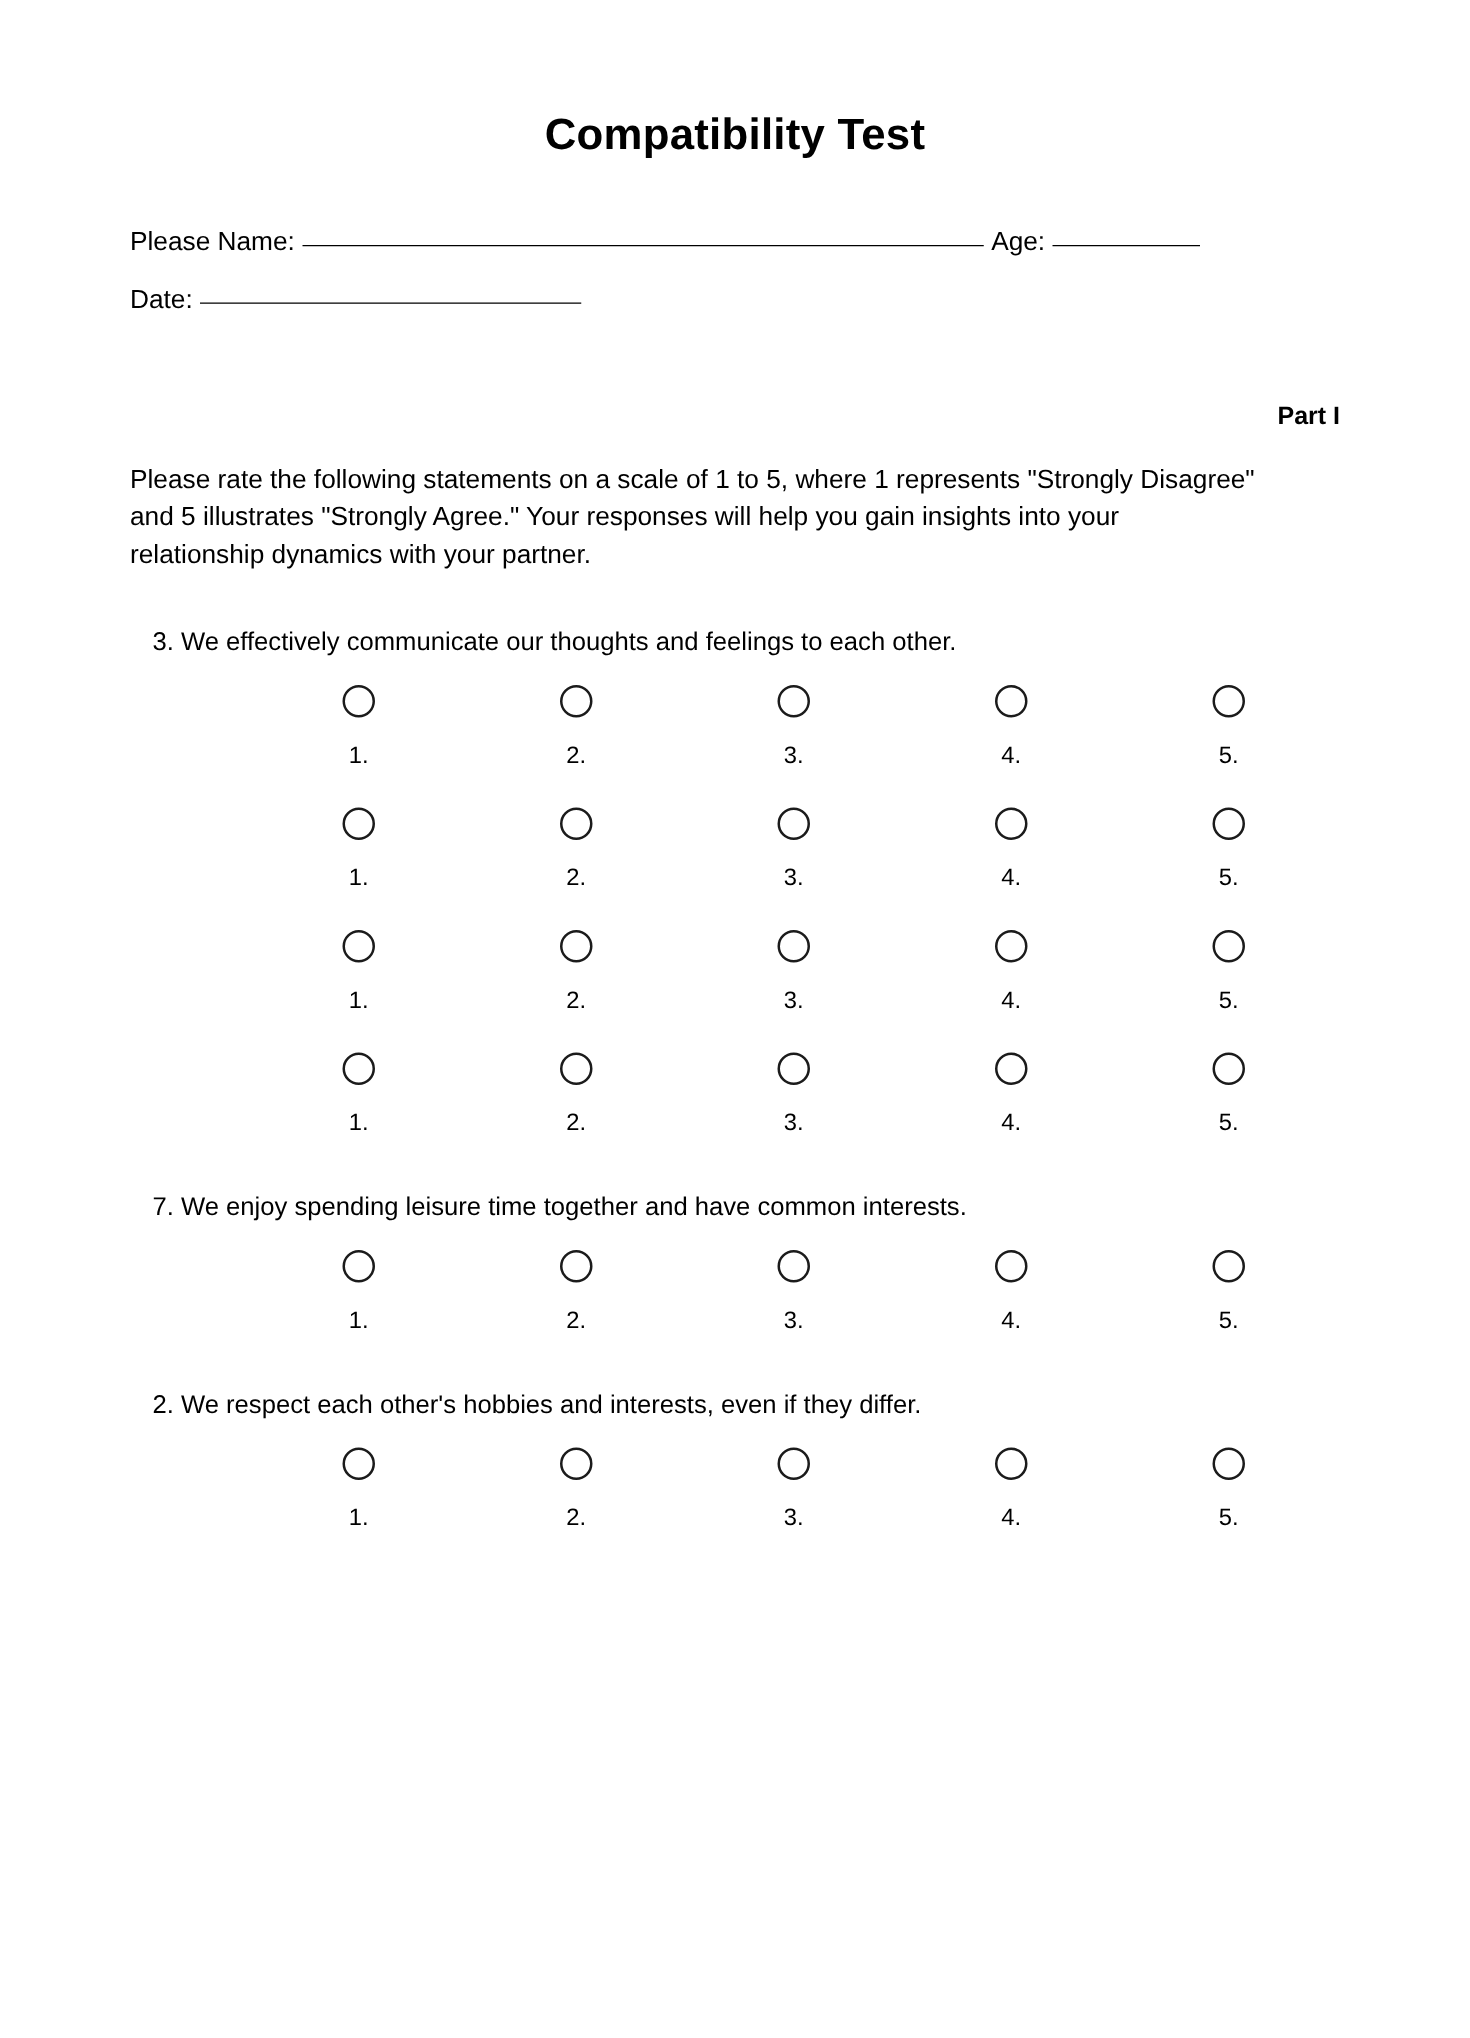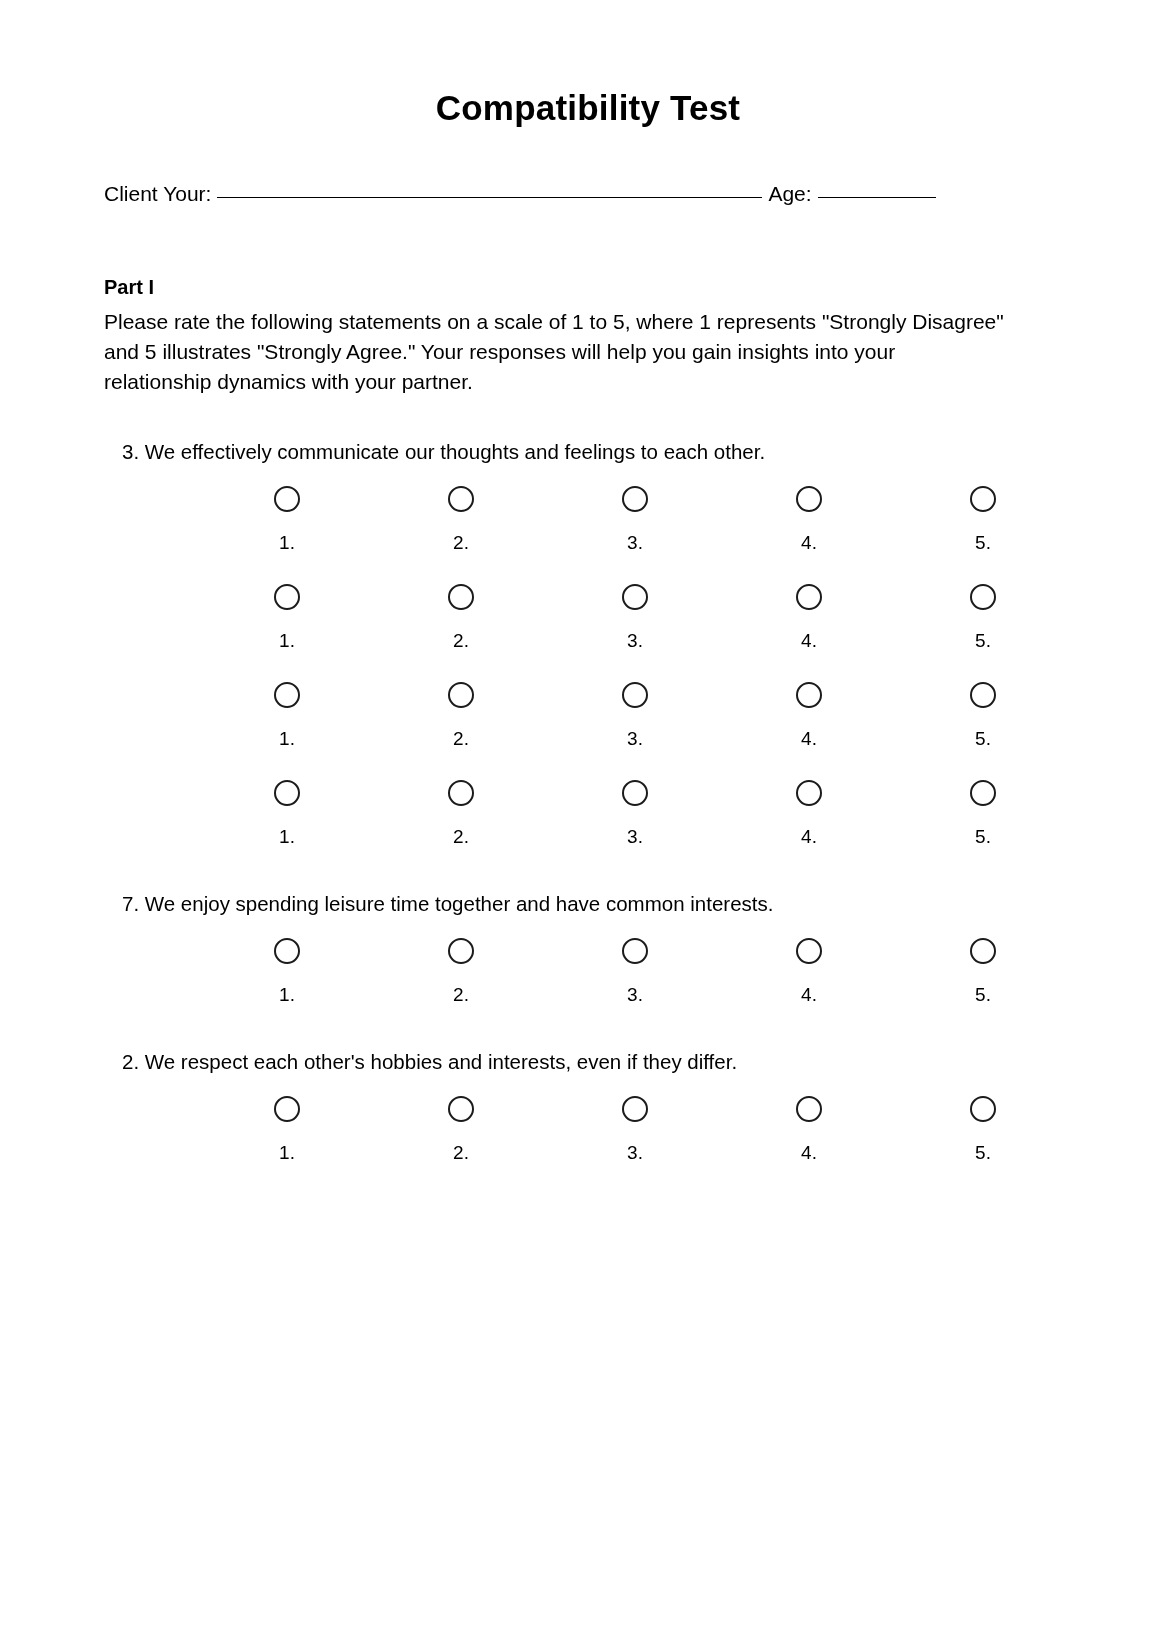--- a/index.html
+++ b/index.html
@@ -46,21 +46,22 @@
     position: relative;
     top: -3px;
   }
   .line-name { width: 545px; }
   .line-age  { width: 118px; }
   .line-date { width: 305px; }
 
   .section-title {
     font-size: 20px;
     font-weight: bold;
-    margin: 70px 0 8px 0;
+    margin: 70px 0 24px 0;
+    text-align: right;
   }
   .intro {
     font-size: 21px;
     line-height: 1.42;
     margin: 0 0 30px 0;
     max-width: 900px;
   }
   .question {
     font-size: 20.5px;
     margin: 0 0 0 18px;
@@ -93,26 +94,30 @@
   .q-block { margin-bottom: 30px; }
 </style>
 </head>
 <body>
 
 <div class="page">
 
   <h1 class="doc-title">Compatibility Test</h1>
 
   <div class="field-row">
-    <span class="field-label">Client Your:</span>
+    <span class="field-label">Please Name:</span>
     <span class="field-line line-name"></span>
     <span class="field-label">Age:</span>
     <span class="field-line line-age"></span>
   </div>
 
+  <div class="field-row">
+    <span class="field-label">Date:</span>
+    <span class="field-line line-date"></span>
+  </div>
 
   <div class="section-title">Part I</div>
 
   <p class="intro">Please rate the following statements on a scale of 1 to 5, where 1 represents "Strongly Disagree" and 5 illustrates "Strongly Agree." Your responses will help you gain insights into your relationship dynamics with your partner.</p>
 
   <div id="questions">
       <div class="q-block">
         <div class="question">3. We effectively communicate our thoughts and feelings to each other.</div>
         <div class="scale">
           <div class="scale-item">

